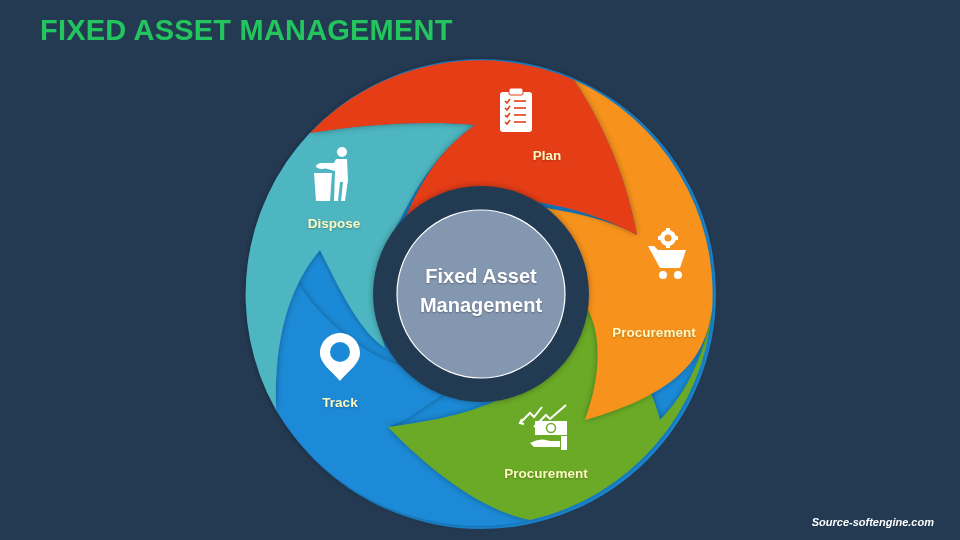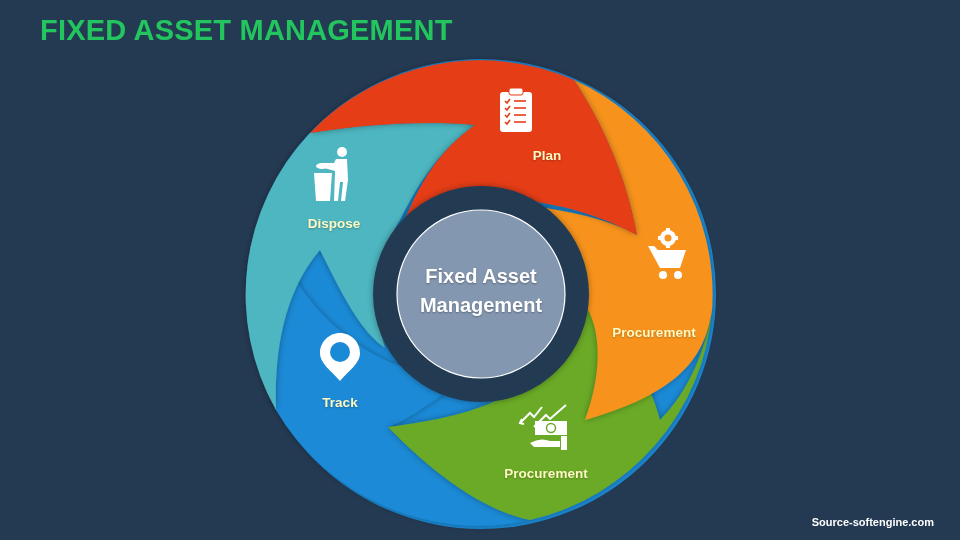--- a/index.html
+++ b/index.html
@@ -21,21 +21,21 @@
     text-shadow: 0 1px 2px rgba(0,0,0,0.25);
   }
   .center-text {
     position: absolute; left: 481px; top: 262px; width: 170px;
     transform: translateX(-50%); text-align: center; color: #fff;
     font-weight: bold; font-size: 20px; line-height: 29px;
     text-shadow: 0 1px 2px rgba(0,0,0,0.3);
   }
   .source {
     position: absolute; right: 26px; bottom: 12px; color: #fff;
-    font-weight: bold; font-size: 11px;
+    font-style: italic; font-weight: bold; font-size: 11px;
   }
 </style>
 </head>
 <body>
 
 <div class="title">FIXED ASSET MANAGEMENT</div>
 
 <svg class="diagram" viewBox="0 0 960 540" xmlns="http://www.w3.org/2000/svg">
   <defs>
     <filter id="sh" x="-20%" y="-20%" width="140%" height="140%">

